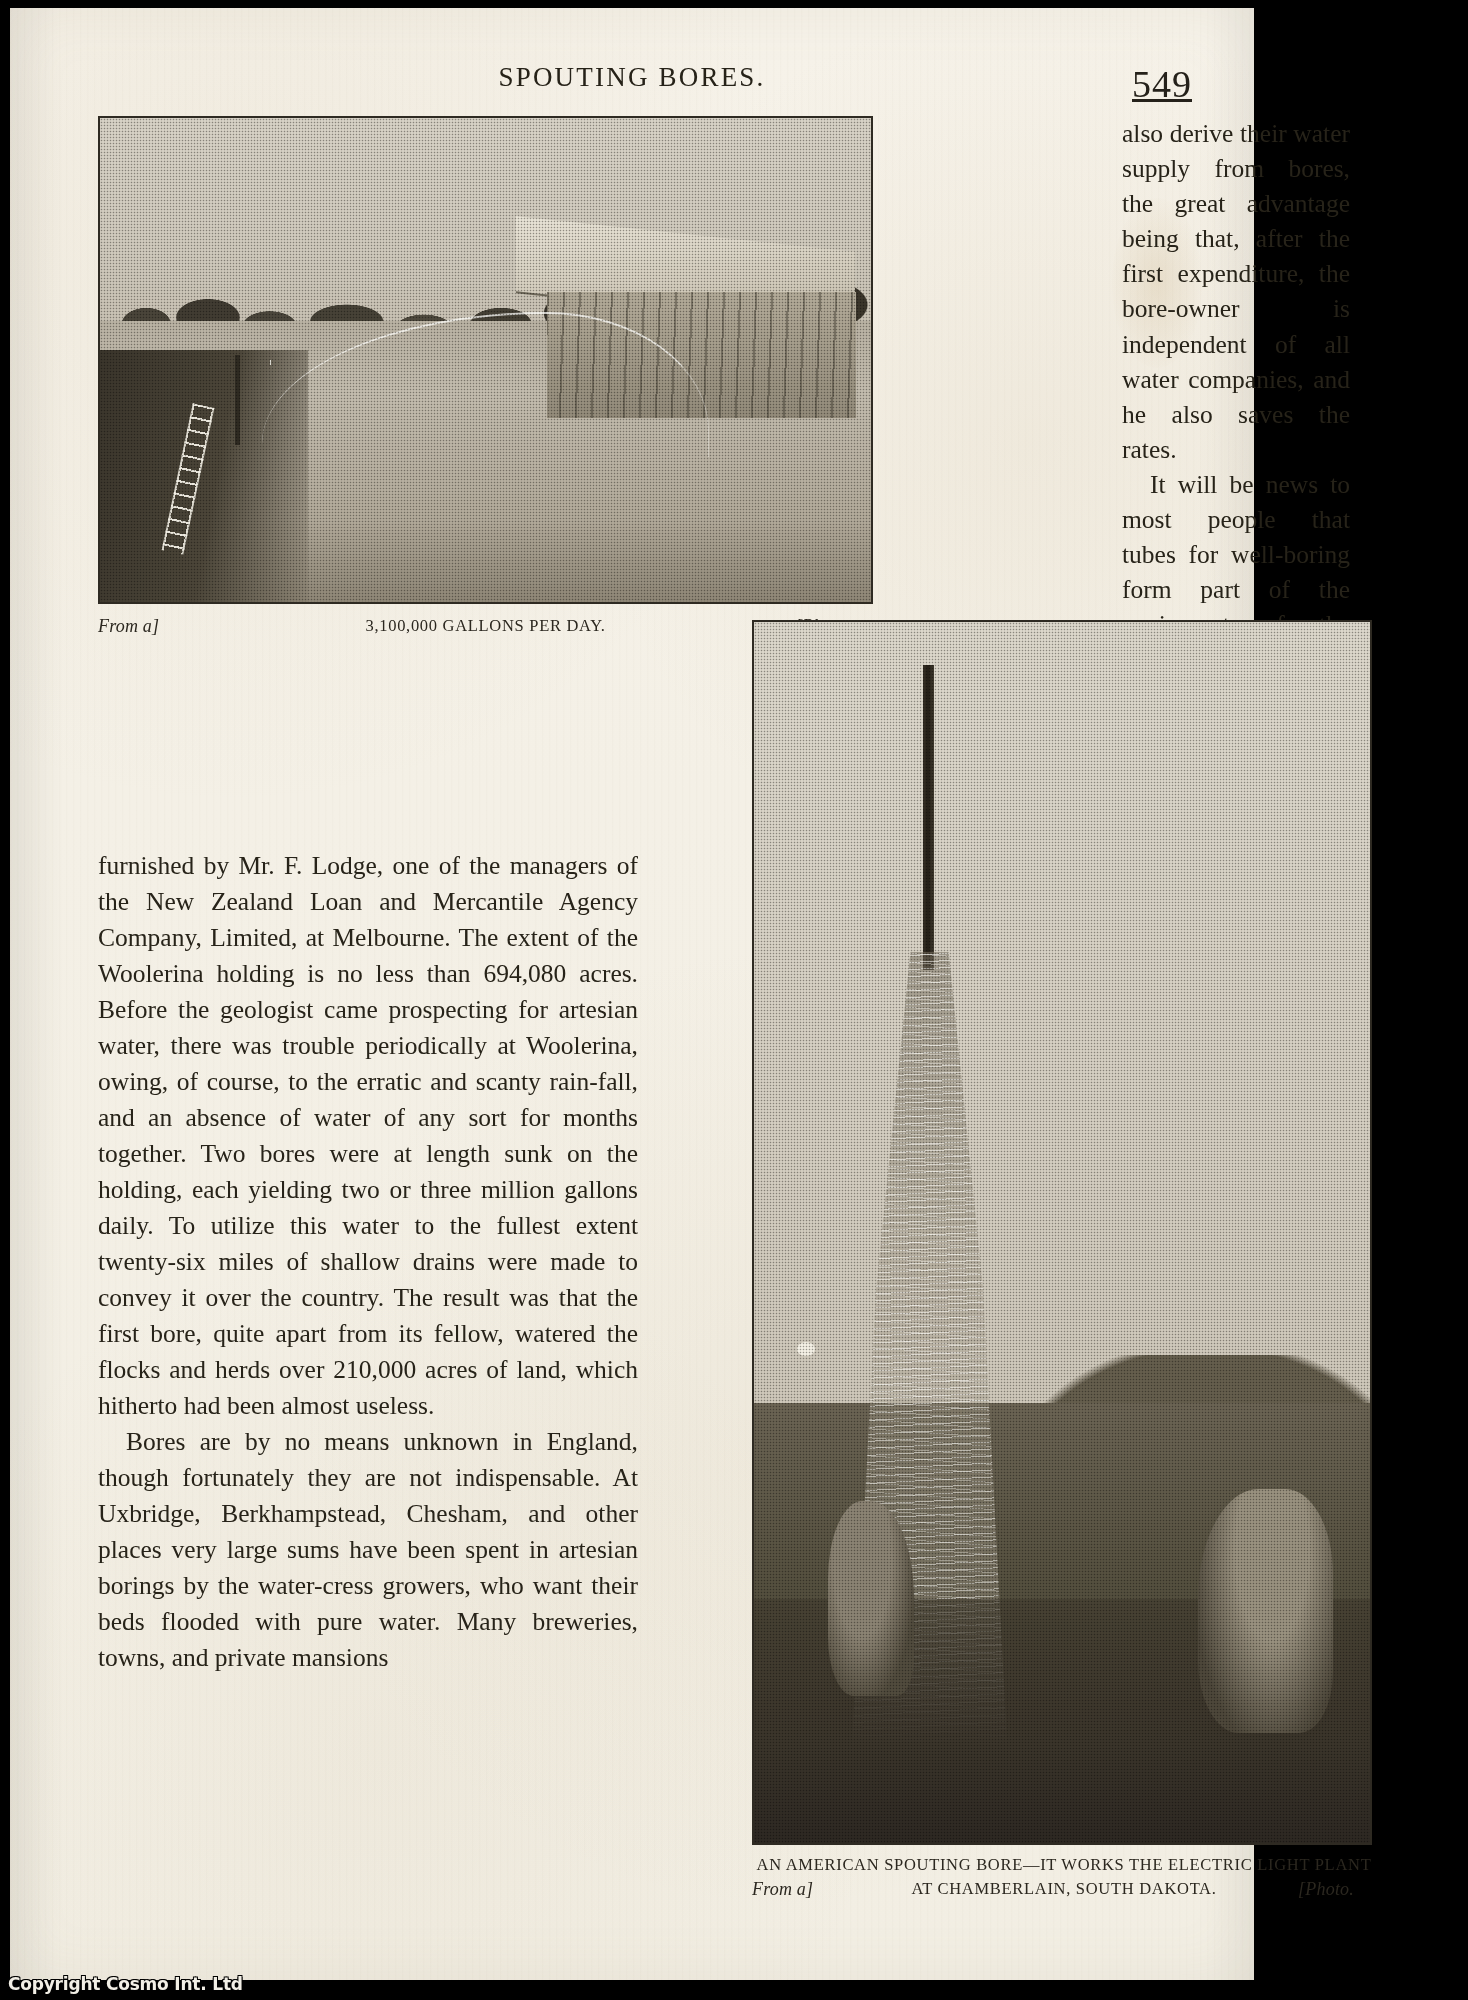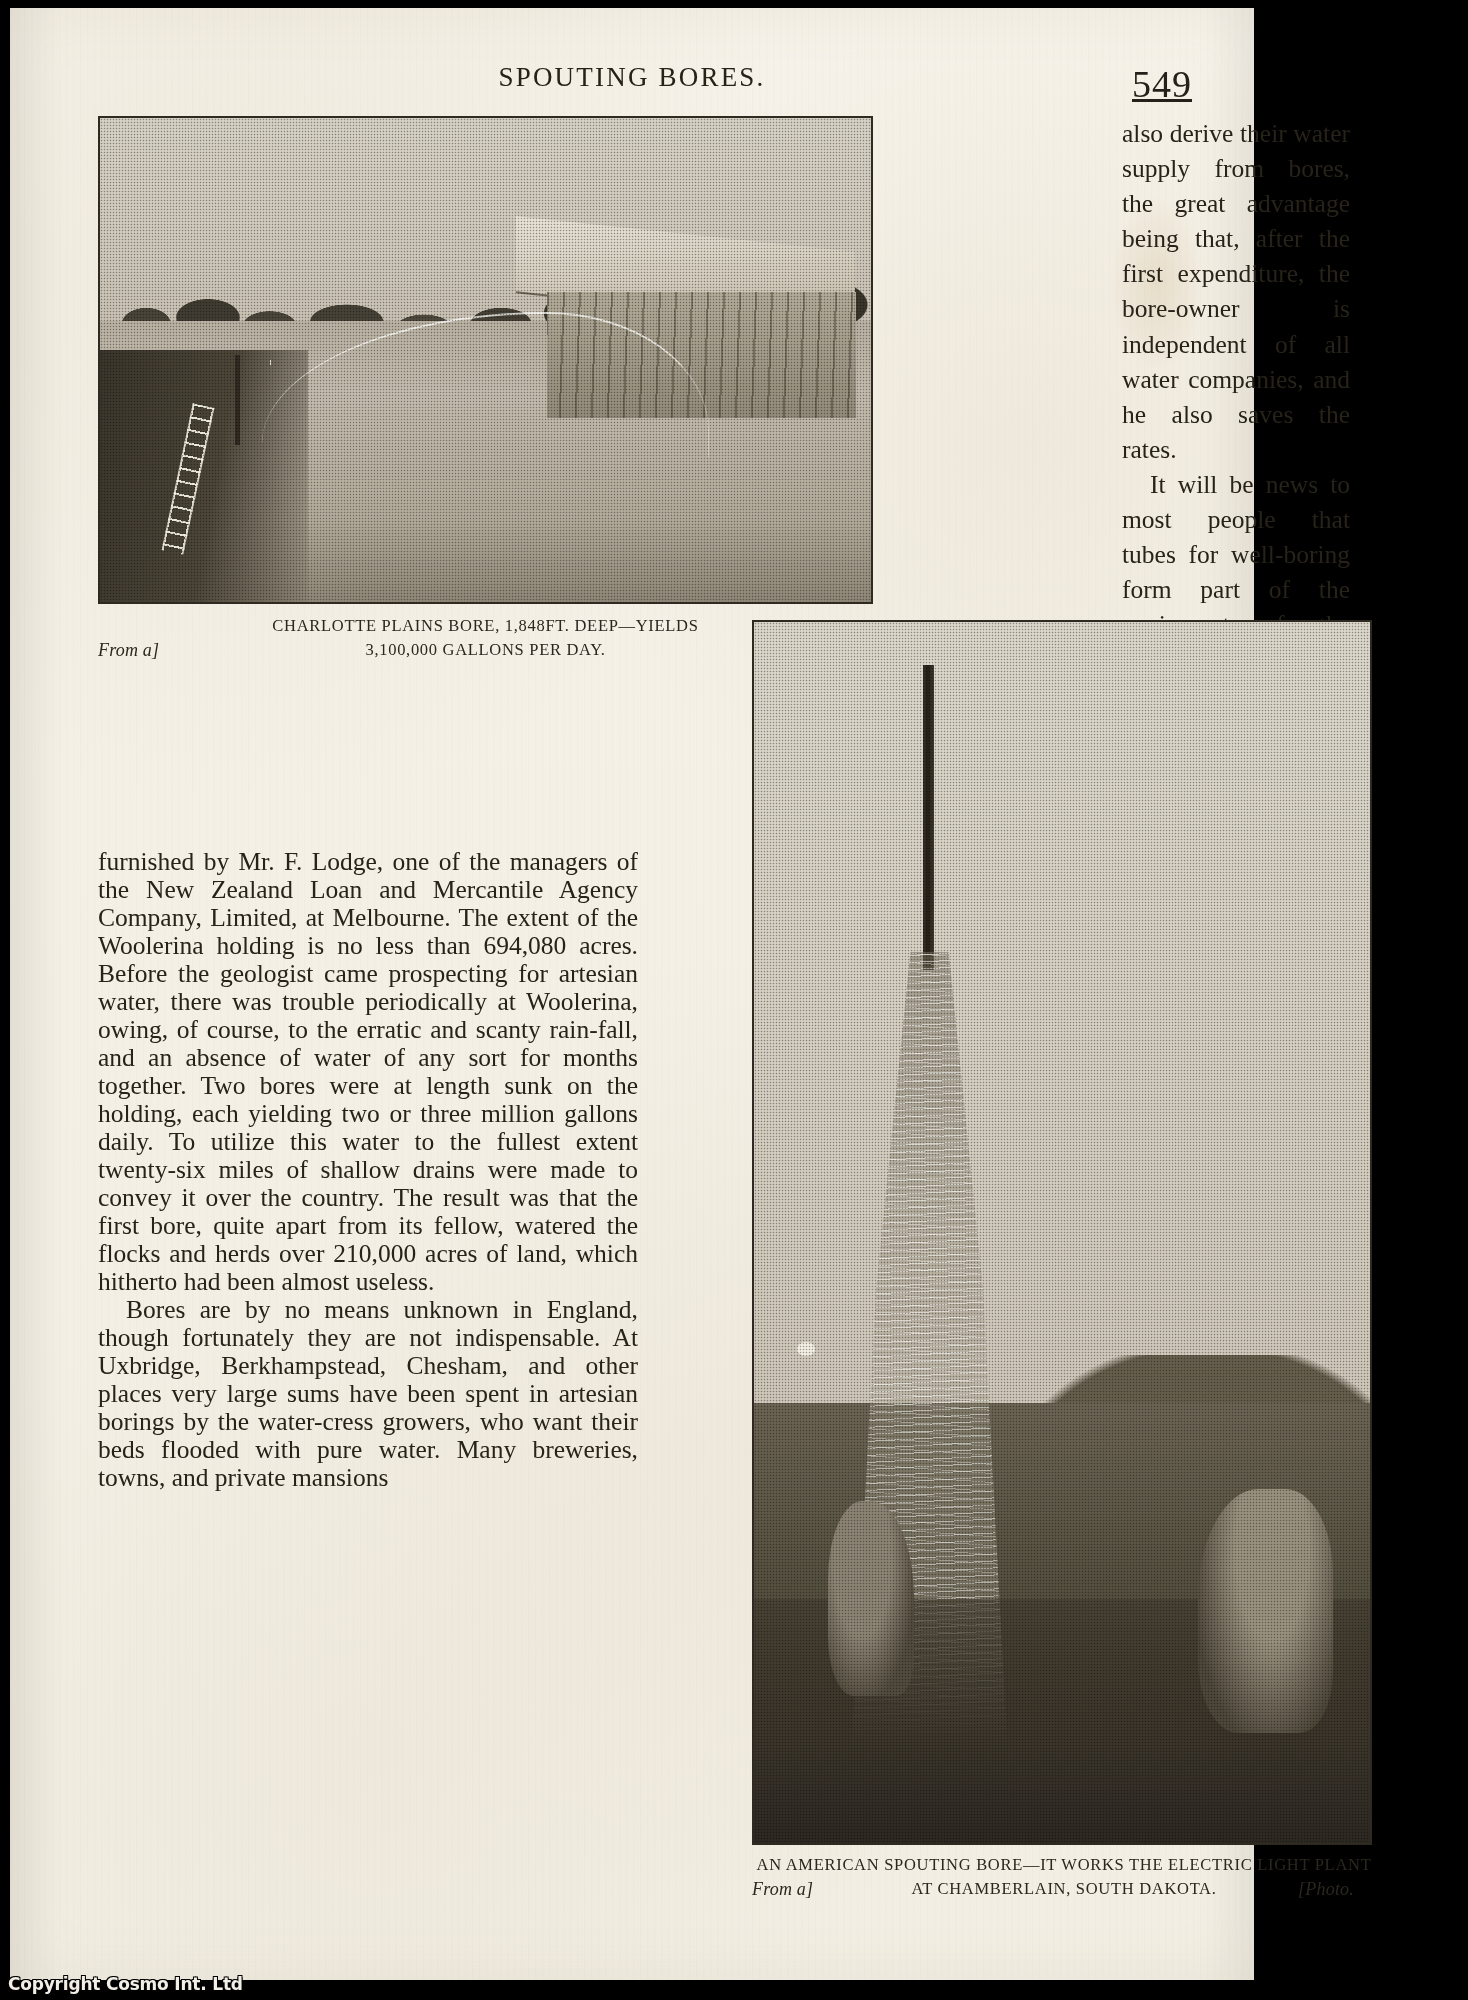--- a/index.html
+++ b/index.html
@@ -229,21 +229,21 @@
   
   #cap-bottom {
     position: absolute; left: 742px; top: 1845px; width: 624px;
     font-size: 16.5px; letter-spacing: 0.7px; color: #2b271f;
   }
 
   
   .bodytext {
     color: #272319;
     font-size: 25.5px;
-    line-height: 28px;
+    line-height: 36px;
     text-align: justify;
     text-justify: inter-word;
     -webkit-hyphens: none; hyphens: none;
   }
   .bodytext p { margin: 0; }
   .bodytext p.indent { text-indent: 1.1em; }
 
   
   #col-topright {
     position: absolute; left: 1112px; top: 108px;
@@ -288,21 +288,20 @@
       <div id="f1-tent-body"></div>
       <div id="f1-spray"></div>
       <div id="f1-spray-arc"></div>
       <div id="f1-pipe"></div>
       <div id="f1-ladder"></div>
     </div>
     <div class="dots"></div>
   </div>
 
   <div id="cap-top">
-    <div class="cap-line cap-center">CHARLOTTE PLAINS BORE, 1,848FT. DEEP—YIELDS</div>
     <div class="cap-line cap-center">
       <span class="cap-from">From a]</span>
       <span>3,100,000 GALLONS PER DAY.</span>
       <span class="cap-photo">[Photo.</span>
     </div>
   </div>
 
   <div id="col-topright" class="bodytext">
     <p>also derive their water supply from bores, the great advantage being that, after the first expenditure, the bore-owner is independent of all water companies, and he also saves the rates.</p>
     <p class="indent">It will be news to most people that tubes for well-boring form part of the equipment of the Royal Engineers. These “ driven ” tube wells are</p>

